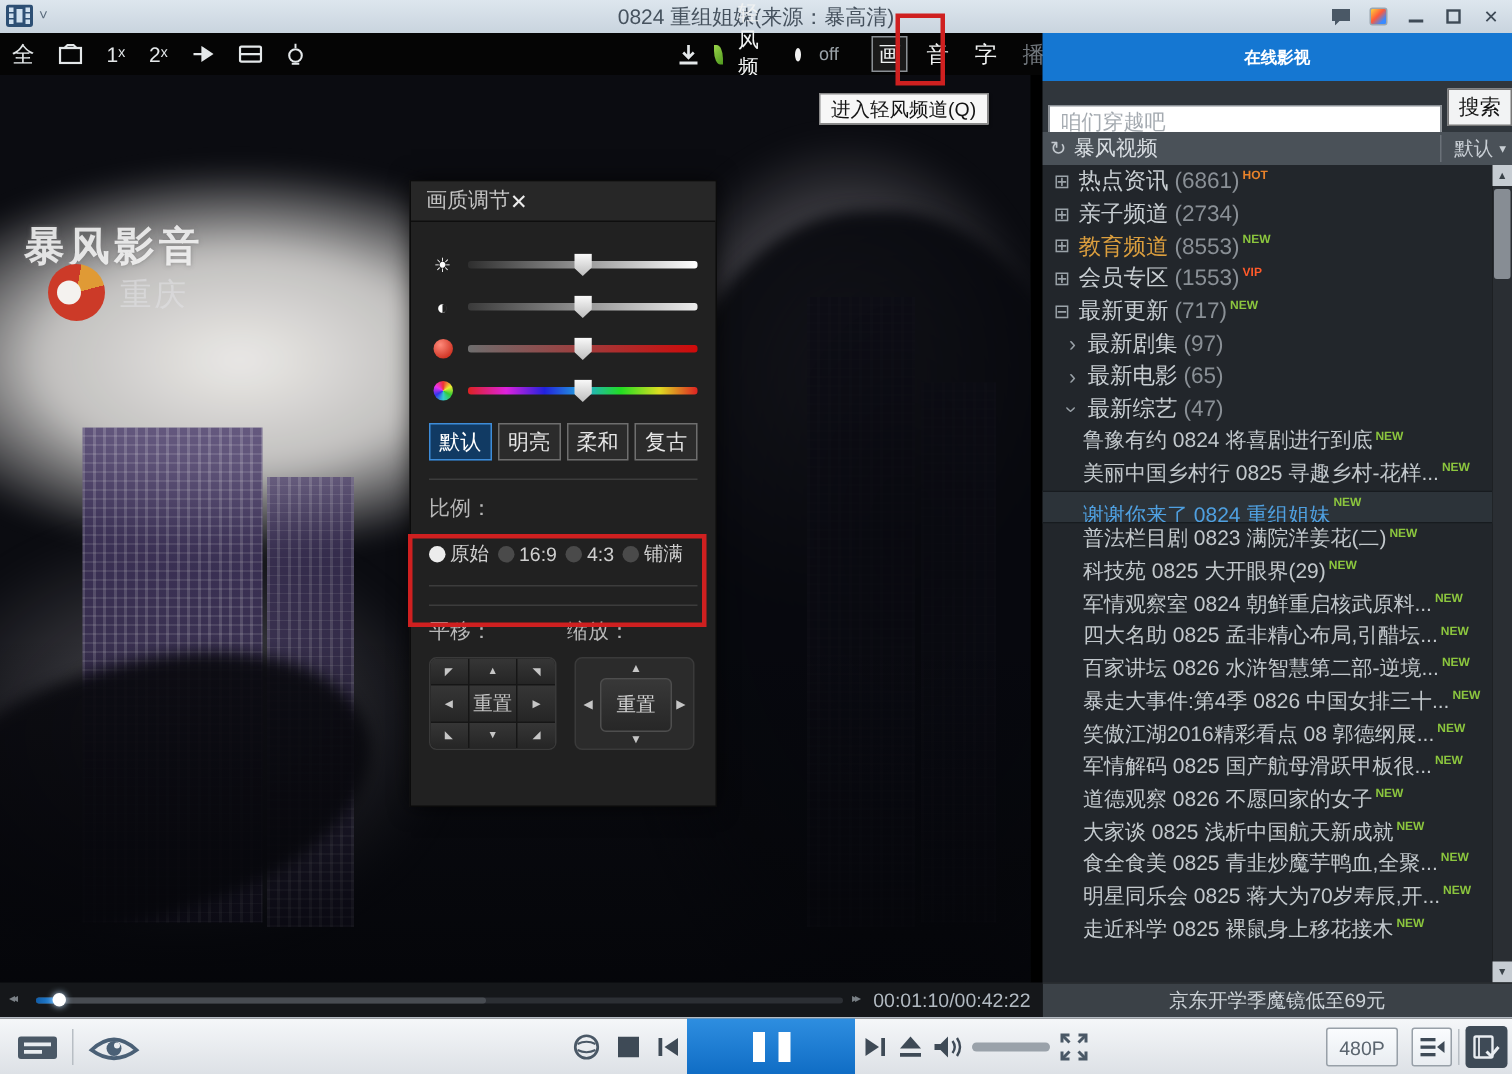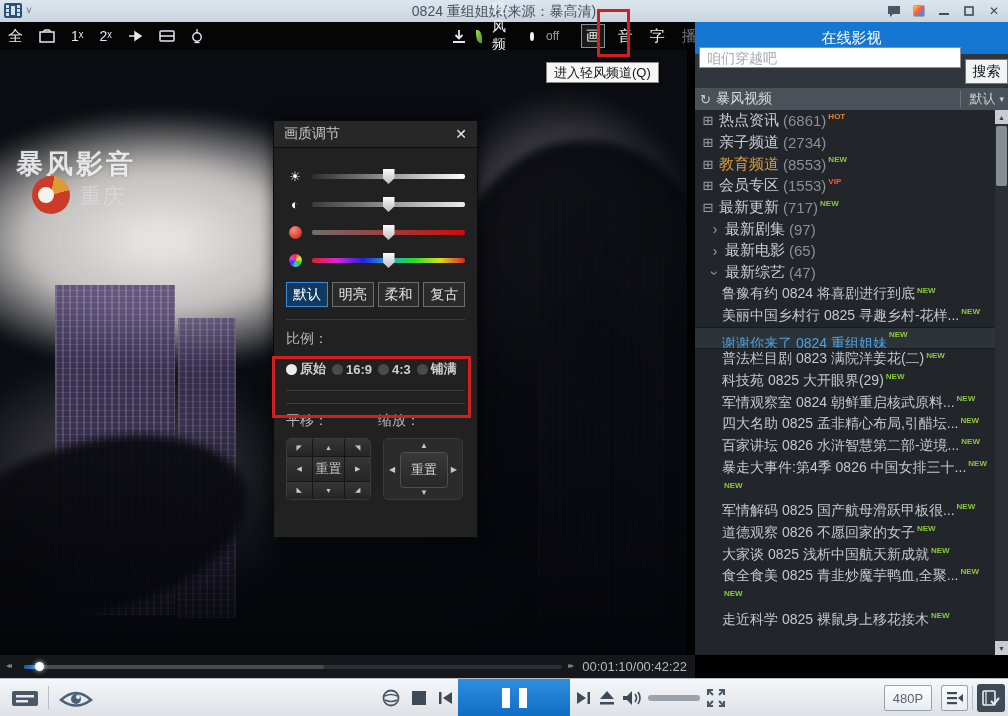--- a/index.html
+++ b/index.html
@@ -25,25 +25,25 @@
   .ch-label{color:#f0f2f2;font-size:14px;}
   .ch-dot{width:9px;height:9px;border-radius:50%;background:#f2f2f2;display:inline-block;margin-left:2px;}
   .ch-off{color:#9aa2a8;font-size:12px;margin-left:2px;}
   .pbtns{display:flex;gap:8px;margin-left:12px;align-items:center;}
   .pbtn{width:24px;height:24px;display:flex;align-items:center;justify-content:center;color:#f0f2f2;font-size:15px;}
   .pbtn.active{border:1px solid #8a8f94;background:#1a1a1a;}
   .pbtn.disabled{color:#70767c;}
 
   
   .tabs{position:absolute;left:695px;top:22px;width:313px;height:32px;display:flex;}
-  .tab{flex:1;display:flex;align-items:center;justify-content:center;font-size:15px;}
+  .tab{flex:1;display:flex;align-items:center;justify-content:center;font-size:11px;font-weight:bold;}
   .tab.active{background:#1577d2;color:#fff;}
   .tab.inactive{background:#22262a;color:#d2d8dd;}
   .side-top{position:absolute;left:695px;top:54px;width:313px;height:34px;background:#30363c;}
-  .search-input{position:absolute;left:699px;top:47px;width:262px;height:21px;background:#fff;border:1px solid #8a9096;
+  .search-input{position:absolute;left:699px;top:70px;width:262px;height:21px;background:#fff;border:1px solid #8a9096;
     font-size:14px;color:#333;padding:0 7px;outline:none;}
   .search-input::placeholder{color:#a4aab0;}
   .search-btn{position:absolute;left:965px;top:59px;width:43px;height:25px;background:#f2f3f4;border:1px solid #777;
     color:#141414;font-size:14px;display:flex;align-items:center;justify-content:center;}
   .chanbar{position:absolute;left:695px;top:88px;width:313px;height:22px;background:#4a5158;color:#d8dde2;
     display:flex;align-items:center;font-size:14px;}
   .chanbar .refresh{color:#c2c8ce;font-size:13px;margin:0 5px 0 5px;}
   .chanbar .sortwrap{position:absolute;right:4px;display:flex;align-items:center;gap:4px;border-left:1px solid #6a7178;padding-left:8px;font-size:13px;color:#c8ced4;}
   .side-list{position:absolute;left:695px;top:110px;width:300px;height:545px;background:#22262b;overflow:hidden;}
   .row{height:21.7px;display:flex;align-items:center;white-space:nowrap;overflow:hidden;color:#c8ced2;}
@@ -96,42 +96,42 @@
   .wm-region{position:absolute;left:64px;top:36px;font-size:21px;letter-spacing:2px;color:rgba(225,225,230,.55);}
 
   
   .tooltip{position:absolute;left:546px;top:62px;height:21px;background:#f7f7f7;border:1px solid #8a8a8a;
     color:#141414;font-size:13px;display:flex;align-items:center;padding:0 7px;z-index:40;box-shadow:1px 1px 2px rgba(0,0,0,.5);}
 
   
   .qpanel{position:absolute;left:273px;top:120px;width:205px;height:418px;background:#212121;
     border:1px solid #0b0b0b;box-shadow:0 0 14px rgba(0,0,0,.65);z-index:20;}
   .qp-title{height:27px;background:#272727;border-bottom:1px solid #0e0e0e;display:flex;align-items:center;
-    justify-content:space-between;padding:0 10px;color:#c6c6c6;font-size:14px;}
+    padding:0 10px;color:#c6c6c6;font-size:14px;}
   .qp-close{color:#ececec;font-size:14px;font-weight:bold;}
   .qp-body{padding:10px 12px 0 12px;}
   .srow{display:flex;align-items:center;height:19px;margin:9px 0;}
   .s-ico{width:18px;display:flex;justify-content:center;color:#fff;font-size:13px;}
   .hue-ball{width:13px;height:13px;border-radius:50%;background:conic-gradient(#e33,#ee3,#3c3,#3cc,#33e,#e3e,#e33);}
   .red-ball{width:13px;height:13px;border-radius:50%;background:radial-gradient(circle at 35% 30%,#ff8a7a,#c01808);}
   .track{position:relative;flex:1;height:5px;margin-left:8px;border-radius:2px;}
   .t-bright{background:linear-gradient(90deg,#2e2e2e,#fff);}
   .t-contrast{background:linear-gradient(90deg,#3a3a3a,#ececec);}
   .t-sat{background:linear-gradient(90deg,#6e6e6e,#cf0a0a);}
   .t-hue{background:linear-gradient(90deg,#d22,#d2d,#22d,#2ad,#2d2,#dd2,#d22);}
   .thumb{position:absolute;left:calc(50% - 6px);top:-5px;width:12px;height:15px;
     background:linear-gradient(#fafafa,#bdbdbd);clip-path:polygon(0 0,100% 0,100% 62%,50% 100%,0 62%);}
   .presets{display:flex;gap:4px;margin:12px 0 0 0;}
   .preset{flex:1;height:25px;display:flex;align-items:center;justify-content:center;font-size:14px;
     color:#e6e6e6;background:#2b2b2b;border:1px solid #6e6e6e;}
   .preset.sel{background:#113a63;border:1px solid #3e8cd8;color:#fff;}
   .qp-div{border-top:1px solid #3c3c3c;margin:12px 0 0 0;}
   .qp-label{color:#b8b8b8;font-size:14px;}
   .ratio-label{margin-top:10px;}
-  .radios{display:flex;align-items:center;margin-top:12px;gap:6px;font-weight:bold;}
+  .radios{display:flex;align-items:center;margin-top:12px;gap:6px;}
   .radio{display:flex;align-items:center;gap:3px;color:#cfcfcf;font-size:13px;}
   .rdot{width:11px;height:11px;border-radius:50%;background:#4a4a4a;}
   .radio.sel .rdot{background:#ececec;}
   .fliprow{display:flex;align-items:center;margin-top:14px;gap:14px;}
   .flipbtns{display:flex;gap:14px;}
   .fbtn{width:58px;height:27px;display:flex;align-items:center;justify-content:center;gap:3px;
     background:linear-gradient(#3e3e3e,#262626);border:1px solid #5e5e5e;border-radius:3px;color:#d6d6d6;font-size:12px;}
   .fbtn .glyph{color:#fff;font-size:13px;font-weight:bold;}
   .pzlabels{display:flex;margin-top:8px;}
   .pzlabels span:first-child{width:92px;}
@@ -361,51 +361,54 @@
       </div>
       <div class="row ep">
         <span class="ep-title">百家讲坛 0826 水浒智慧第二部-逆境...</span>
         <sup class="badge b-NEW">NEW</sup>
       </div>
       <div class="row ep">
         <span class="ep-title">暴走大事件:第4季 0826 中国女排三十...</span>
         <sup class="badge b-NEW">NEW</sup>
       </div>
       <div class="row ep">
+        <span class="ep-title">笑傲江湖2016精彩看点 08 郭德纲展...</span>
         <sup class="badge b-NEW">NEW</sup>
       </div>
       <div class="row ep">
         <span class="ep-title">军情解码 0825 国产航母滑跃甲板很...</span>
         <sup class="badge b-NEW">NEW</sup>
       </div>
       <div class="row ep">
         <span class="ep-title">道德观察 0826 不愿回家的女子</span>
         <sup class="badge b-NEW">NEW</sup>
       </div>
       <div class="row ep">
         <span class="ep-title">大家谈 0825 浅析中国航天新成就</span>
         <sup class="badge b-NEW">NEW</sup>
       </div>
       <div class="row ep">
         <span class="ep-title">食全食美 0825 青韭炒魔芋鸭血,全聚...</span>
         <sup class="badge b-NEW">NEW</sup>
       </div>
       <div class="row ep">
+        <span class="ep-title">明星同乐会 0825 蒋大为70岁寿辰,开...</span>
         <sup class="badge b-NEW">NEW</sup>
       </div>
       <div class="row ep">
         <span class="ep-title">走近科学 0825 裸鼠身上移花接木</span>
         <sup class="badge b-NEW">NEW</sup>
       </div>
     </div>
   <div class="scrollbar">
     <span class="sb-btn sb-up">▲</span>
     <span class="sb-thumb"></span>
     <span class="sb-btn sb-down">▼</span>
   </div>
+  <div class="adbar">京东开学季魔镜低至69元</div>
 
   <div class="video">
     <div class="vl glow1"></div>
     <div class="vl glow2"></div>
     <div class="vl glow3"></div>
     <div class="bld b1"></div>
     <div class="bld b2"></div>
     <div class="bld b3"></div>
     <div class="bld b4"></div>
     <div class="vl head"></div>

